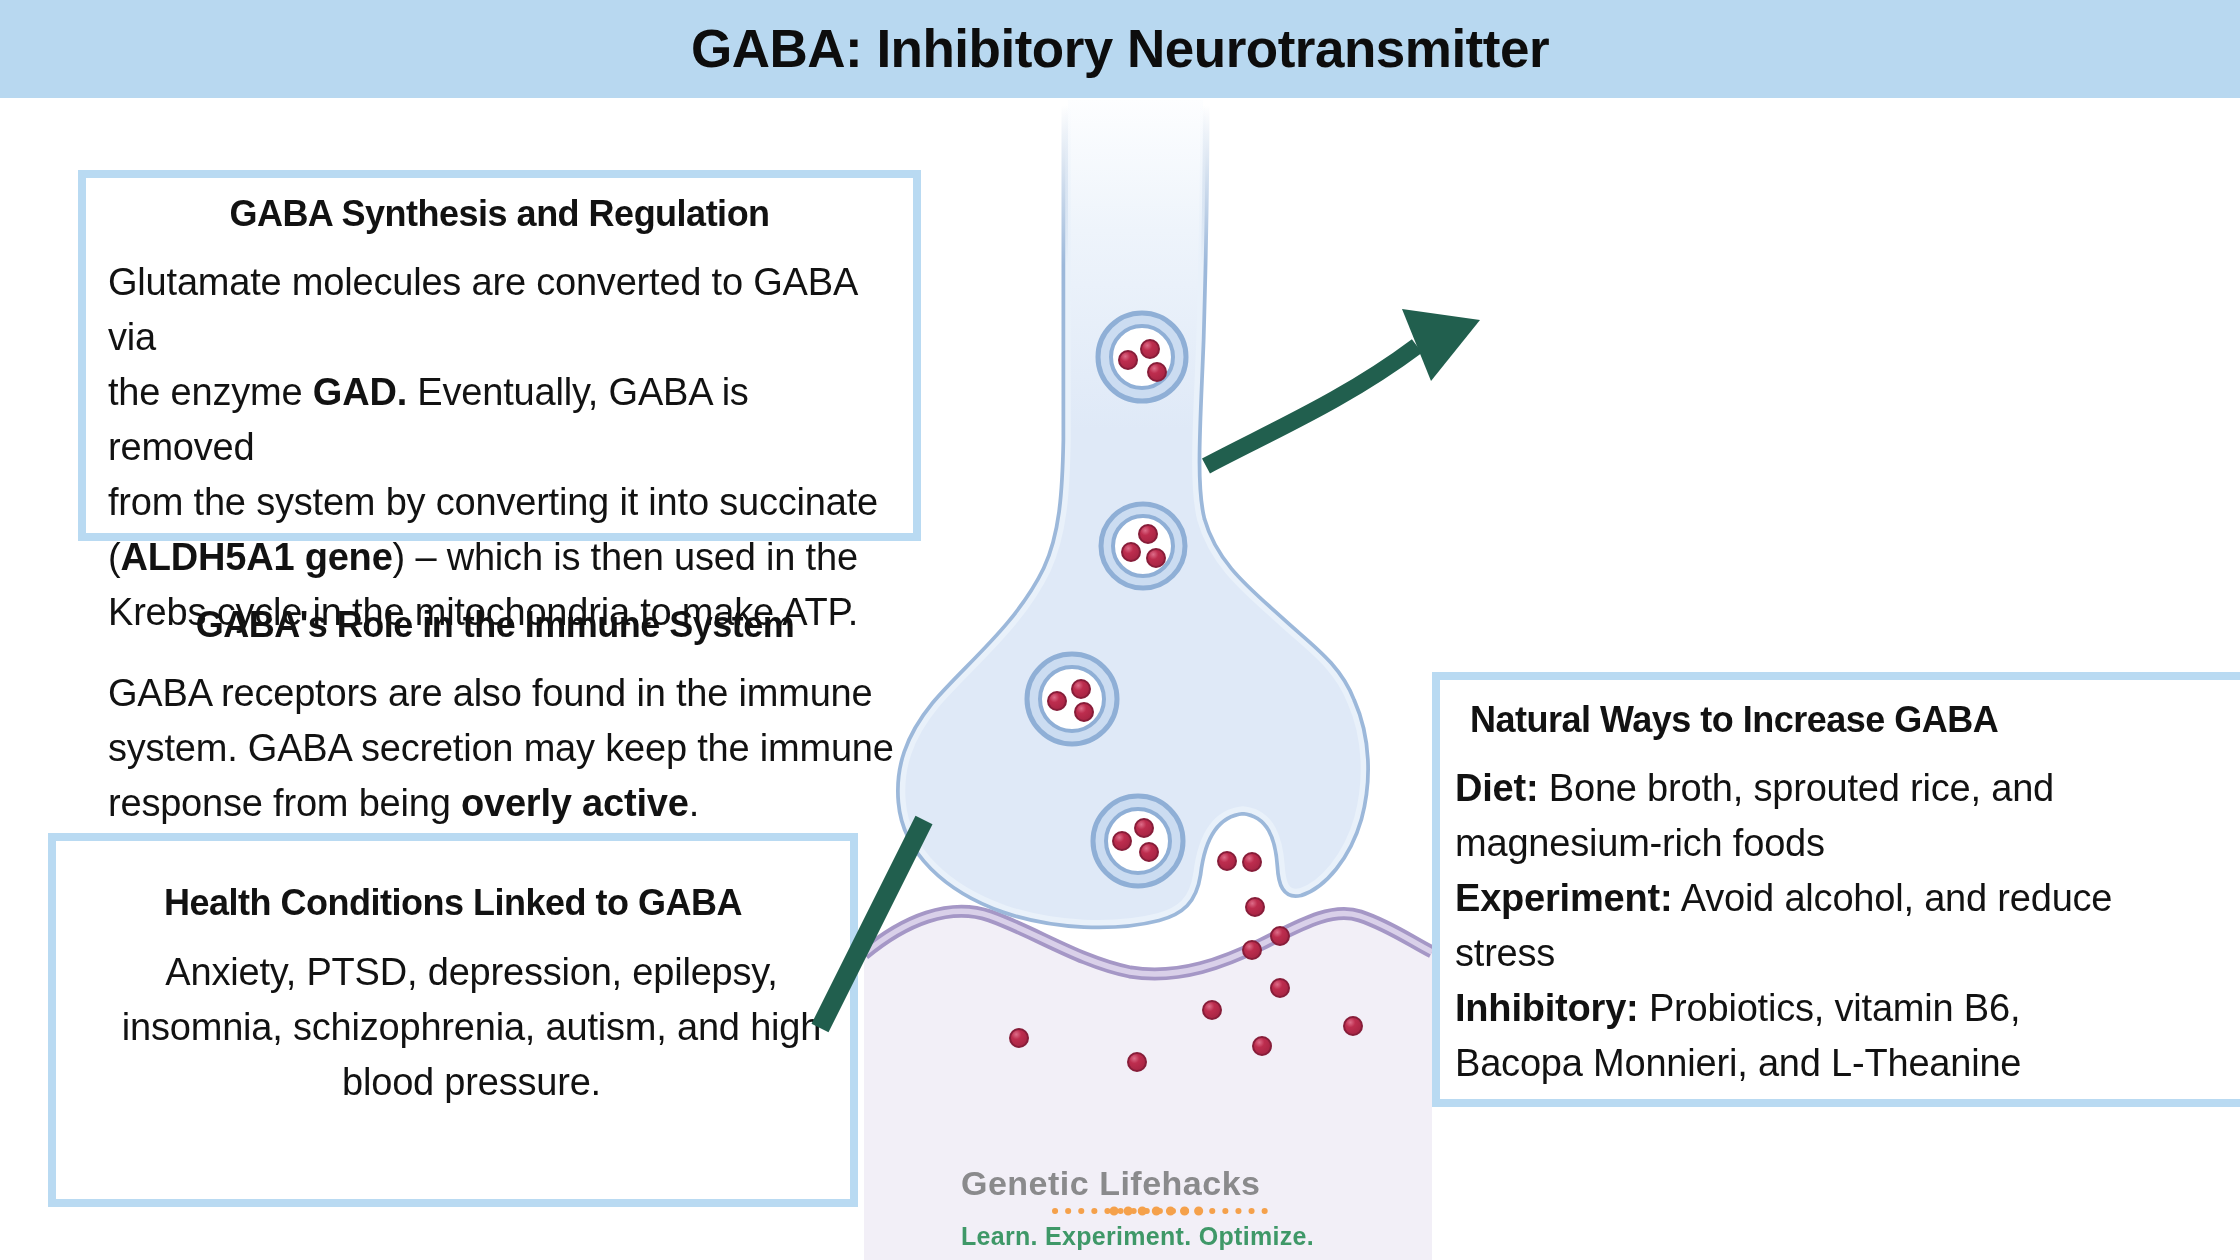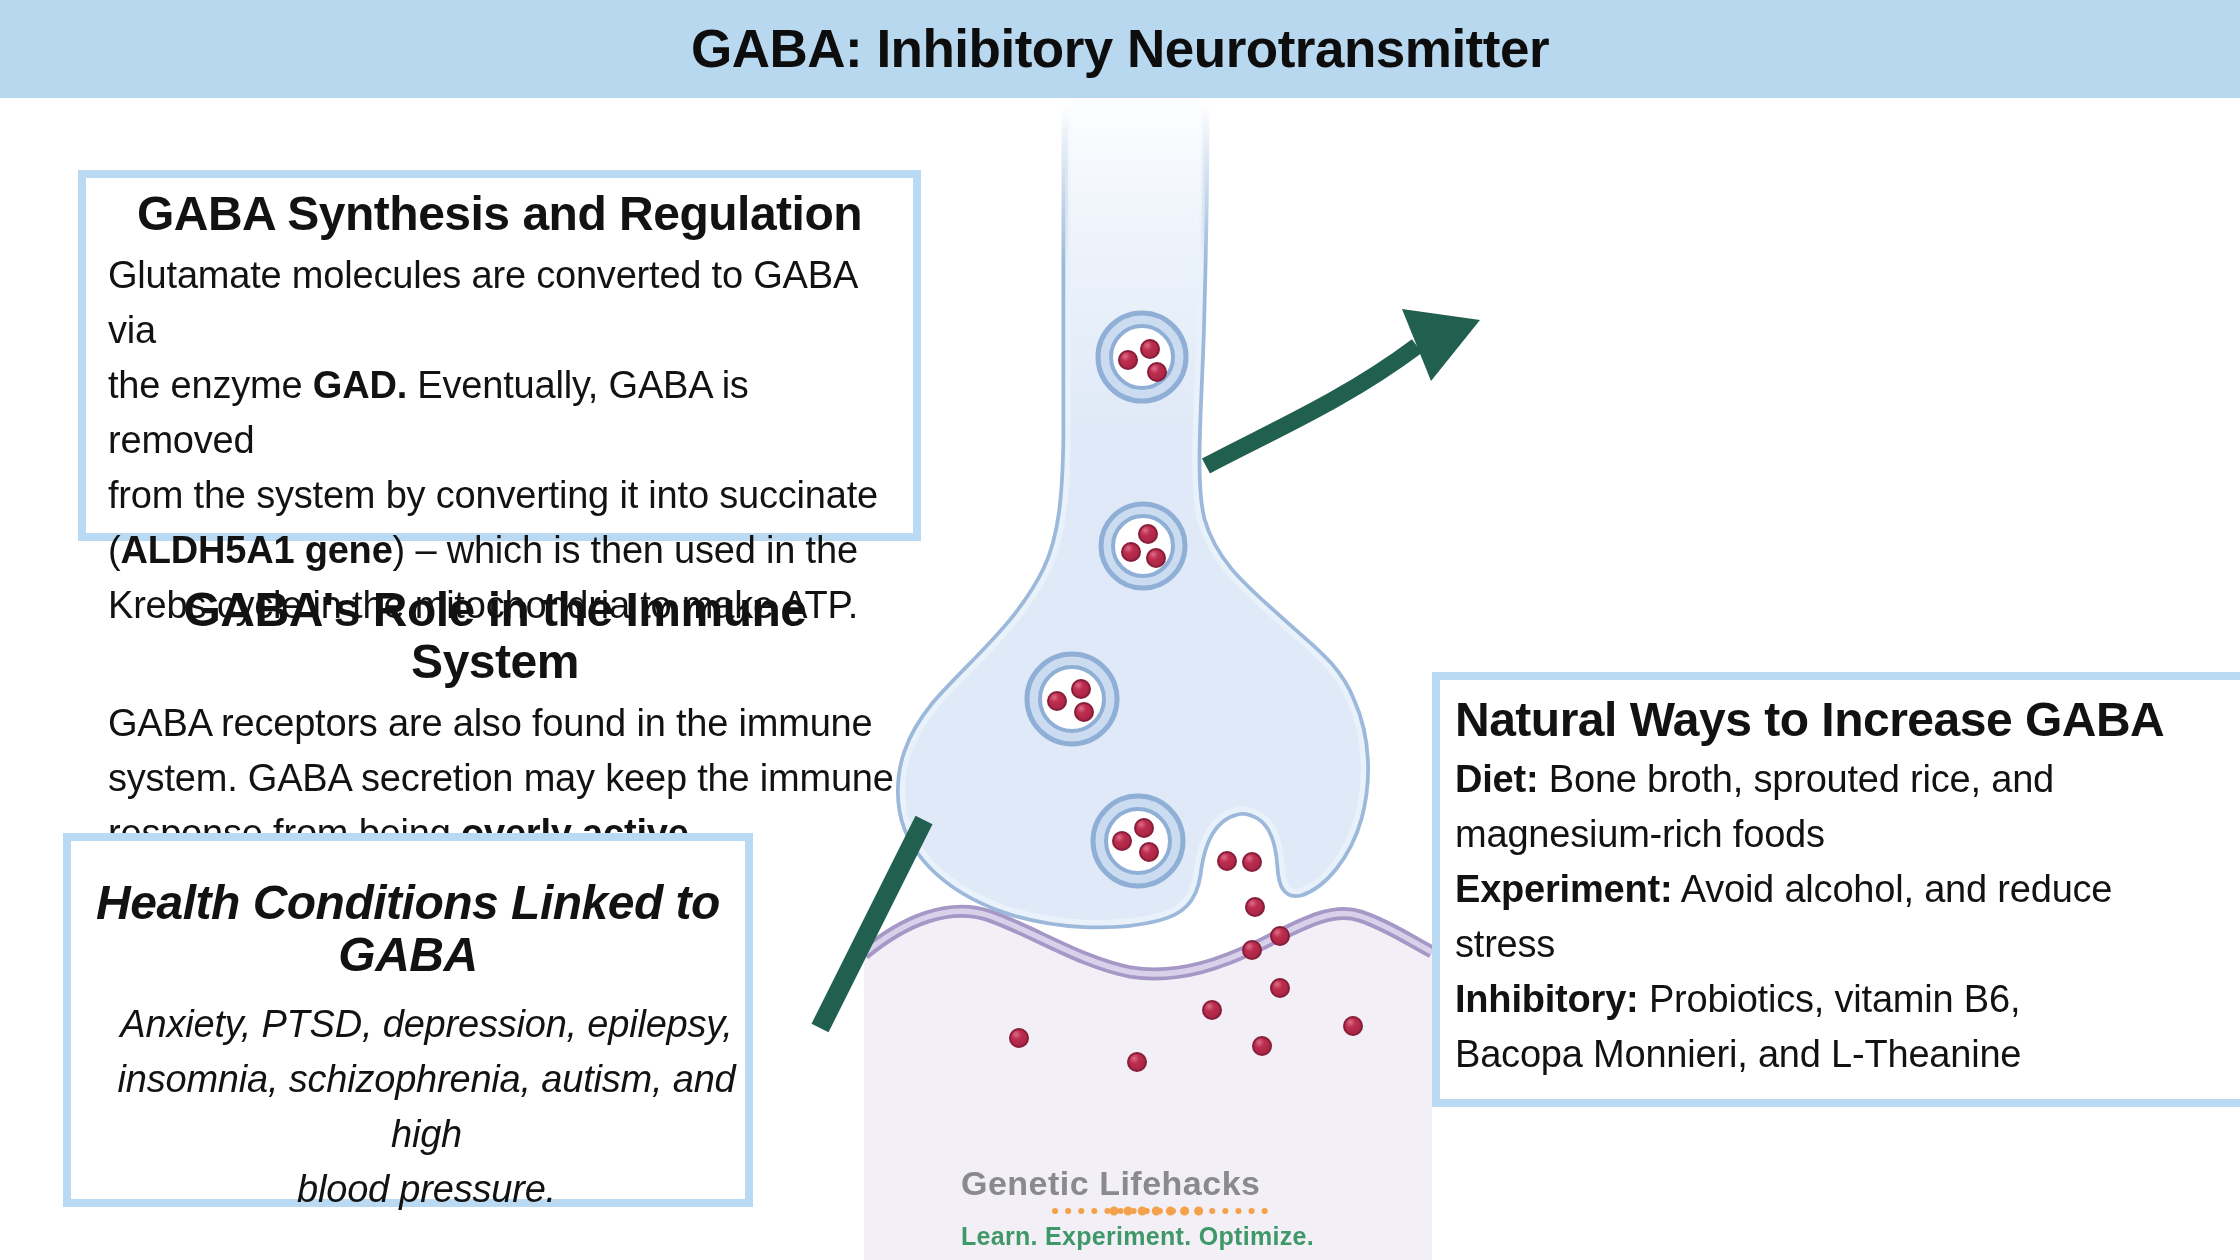--- a/index.html
+++ b/index.html
@@ -8,28 +8,28 @@
   
   .header{position:absolute;left:0;top:0;width:2240px;height:98px;background:var(--header-bg,#b8d8f0);z-index:2;}
   .header h1{margin:0;text-align:center;font-size:53px;line-height:98px;font-weight:bold;
              letter-spacing:-0.5px;color:#0d0d0d;}
   
   svg.illustration{position:absolute;left:0;top:0;z-index:1;}
   svg.arrows{position:absolute;left:0;top:0;z-index:4;pointer-events:none;}
   
   .card{position:absolute;box-sizing:border-box;background:#fff;border:8px solid var(--box-border,#b9daf2);z-index:3;}
   .sec{position:absolute;box-sizing:border-box;z-index:3;}
-  .card h2,.sec h2{margin:0;font-size:48px;line-height:52px;font-weight:bold;letter-spacing:-0.5px;text-align:center;}
+  .card h2,.sec h2{margin:15px;font-size:36px;line-height:52px;font-weight:bold;letter-spacing:-0.5px;text-align:center;}
   .card p,.sec p{margin:0;font-size:38px;line-height:55px;letter-spacing:-0.2px;}
   .box-synthesis{left:78px;top:170px;width:843px;height:371px;}
   .box-synthesis h2{margin-top:10px;}
   .box-synthesis p{margin-top:8px;padding-left:22px;padding-right:8px;}
   .sec-immune{left:95px;top:584px;width:800px;}
   .sec-immune p{margin-top:8px;padding-left:13px;}
-  .box-health{left:63px;top:833px;width:690px;height:374px;font-style:italic;}
+  .box-health{left:48px;top:833px;width:810px;height:374px;}
   .box-health h2{margin-top:36px;}
   .box-health p{margin-top:16px;padding-left:37px;text-align:center;}
   .sec-genetic{left:1448px;top:196px;width:737px;}
   .sec-genetic p{margin-top:36px;padding-left:62px;}
   .box-natural{left:1432px;top:672px;width:836px;height:435px;}
   .box-natural h2{margin-top:14px;text-align:left;padding-left:15px;}
   .box-natural p{margin-top:6px;padding-left:15px;}
   
   .logo{position:absolute;left:961px;top:1164px;width:400px;z-index:3;}
   .logo-name{font-size:34px;font-weight:bold;letter-spacing:0.5px;color:var(--logo-gray,#8a8a8c);}

